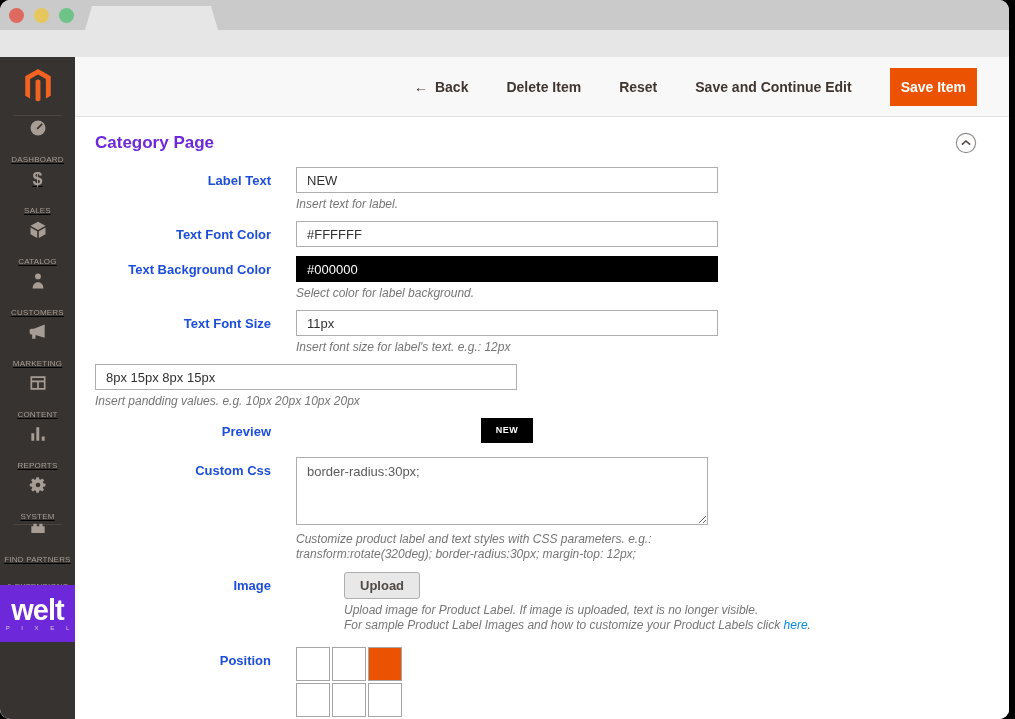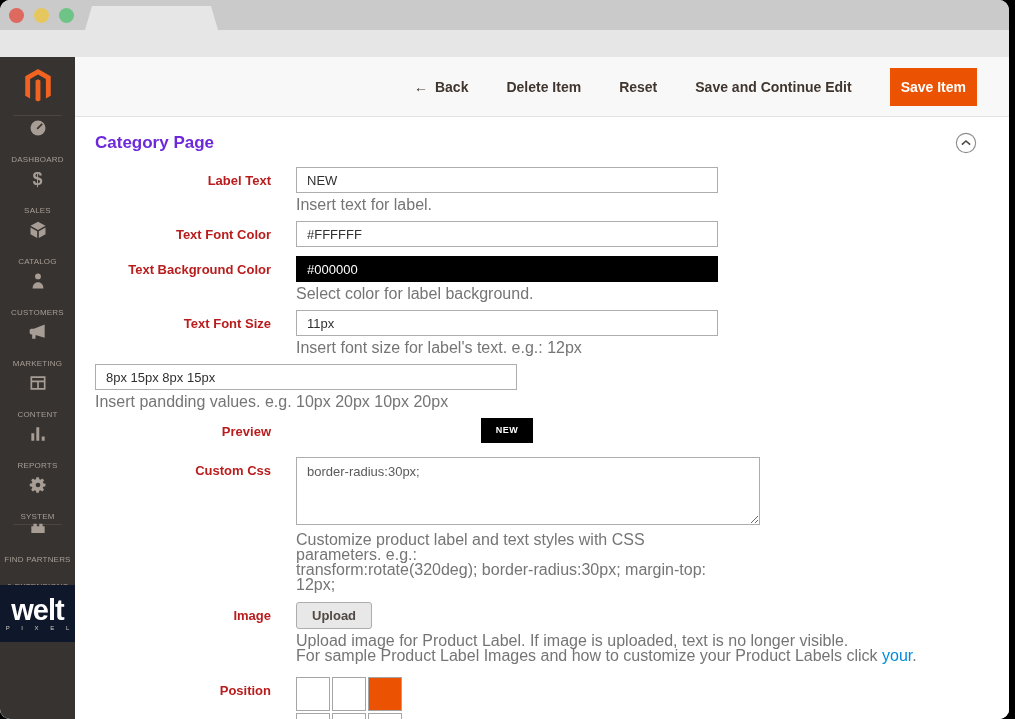--- a/index.html
+++ b/index.html
@@ -18,27 +18,27 @@
          clip-path:polygon(7px 0, calc(100% - 7px) 0, 100% 100%, 0 100%); }
   .navstrip { height:27px; background:#e6e6e6; }
 
   
   .app { display:flex; height:662px; background:#fff; }
 
   
   .sidebar { width:75px; min-width:75px; background:#373330; display:flex; flex-direction:column; align-items:stretch; }
   .m-logo { height:58px; display:flex; align-items:center; justify-content:center; cursor:pointer; }
   .side-sep { border-top:1px solid #4c453f; margin:0 13px; }
-  .menu-item { height:51px; display:flex; flex-direction:column; align-items:center; justify-content:center; gap:17px; cursor:pointer; }
+  .menu-item { height:51px; display:flex; flex-direction:column; align-items:center; justify-content:center; gap:17px; cursor:pointer;text-decoration:underline; }
   .mi-icon { width:20px; height:20px; display:flex; align-items:center; justify-content:center; }
   .mi-icon svg { width:20px; height:20px; fill:#a79d95; }
   .mi-dollar { font-size:18px; font-weight:bold; color:#a79d95; line-height:20px; }
   .mi-label { font-size:8px; color:#a79d95; letter-spacing:.2px; text-align:center; line-height:10px; }
   .partners { height:52px; margin-top:4px; }
-  .weltpixel { margin-top:4px; height:57px; background:#0f172a; display:flex; flex-direction:column;
+  .weltpixel { margin-top:4px; height:57px; background:#6d28d9; display:flex; flex-direction:column;
                align-items:center; justify-content:center; cursor:pointer; }
   .welt-main { color:#fff; font-size:29px; font-weight:bold; letter-spacing:-1px; line-height:28px; }
   .welt-sub  { color:#cfc9c4; font-size:6px; letter-spacing:5px; margin-top:1px; margin-left:5px; }
 
   
   .content { flex:1; display:flex; flex-direction:column; overflow:hidden; background:#fff; }
 
   
   .toolbar { height:60px; min-height:60px; background:#f8f8f8; border-bottom:1px solid #e3e3e3;
              display:flex; align-items:center; justify-content:flex-end; gap:38px; padding-right:32px; }
@@ -47,36 +47,36 @@
   .primary-btn { background:#eb5202; border:1px solid #eb5202; color:#fff; font-family:"Liberation Sans", sans-serif;
                  font-size:14px; font-weight:bold; padding:10px 10px; cursor:pointer; }
 
   
   .form { padding:15px 30px 0 20px; overflow:hidden; position:relative; }
   .form-head { display:flex; align-items:center; justify-content:space-between; margin-bottom:13px; }
   .form-title { font-size:17px; font-weight:bold; color:#6d28d9; }
   .collapse-btn { width:22px; height:22px; cursor:pointer; margin-right:2px; }
   .row { display:flex; margin-bottom:9px; }
   .flabel { width:201px; min-width:201px; text-align:right; padding-right:25px; padding-top:6px;
-            font-size:13px; font-weight:bold; color:#b91c1c; }
+            font-size:13px; font-weight:bold; color:#1d4ed8; }
   .fctrl { width:422px; }
   .tinput { width:422px; height:26px; border:1px solid #adadad; padding:0 10px; font-size:13px;
             color:#303030; font-family:"Liberation Sans", sans-serif; background:#fff; }
   .tinput.swatch-black { background:#000; color:#fff; border-color:#000; }
-  .note { font-size:16px; color:#757575; margin-top:4px; line-height:15px; }
+  .note { font-size:12px; color:#757575; margin-top:4px; line-height:15px;font-style:italic; }
   .preview-wrap { width:422px; display:flex; justify-content:center; }
   .preview-badge { background:#000; color:#fff; font-size:9px; font-weight:bold; letter-spacing:.5px;
                    padding:8px 15px; line-height:9px; }
   .row.preview-row { margin-bottom:14px; margin-top:5px; }
-  .css-area { width:464px; height:68px; border:1px solid #adadad; padding:6px 10px; font-size:13px;
+  .css-area { width:412px; height:68px; border:1px solid #adadad; padding:6px 10px; font-size:13px;
               color:#5a5a5a; font-family:"Liberation Sans", sans-serif; resize:both; line-height:16px; }
   .row.css-row { margin-bottom:10px; }
   .upload-btn { background:#e8e8e8; border:1px solid #adadad; border-radius:3px; font-family:"Liberation Sans", sans-serif;
                 font-size:13px; font-weight:bold; color:#514943; padding:5px 15px; cursor:pointer; }
-  .row.image-row { margin-bottom:14px; }
+  .row.image-row { margin-bottom:14px;gap:48px; }
   .link { color:#008bdb; text-decoration:none; cursor:pointer; }
   .pos-grid { display:grid; grid-template-columns:repeat(3,34px); grid-auto-rows:34px; gap:2px; }
   .pos-cell { background:#fff; border:1px solid #a5a5a5; cursor:pointer; }
   .pos-cell.selected { background:#eb5202; border-color:#a5a5a5; }
 </style>
 </head>
 <body>
 
 <div class="stage">
   <div class="window">
@@ -255,21 +255,21 @@
               <p class="note" style="margin-top:3px">Customize product label and text styles with CSS parameters. e.g.:</p>
               <p class="note" style="margin-top:0">transform:rotate(320deg); border-radius:30px; margin-top: 12px;</p>
             </div>
           </div>
 
           <div class="row image-row">
             <label class="flabel">Image</label>
             <div class="fctrl" style="width:640px">
               <button class="upload-btn">Upload</button>
               <p class="note">Upload image for Product Label. If image is uploaded, text is no longer visible.</p>
-              <p class="note" style="margin-top:0"><span>For sample Product Label Images and how to customize your Product Labels click </span><a class="link">your</a><span>.</span></p>
+              <p class="note" style="margin-top:0"><span>For sample Product Label Images and how to customize your Product Labels click </span><a class="link">here</a><span>.</span></p>
             </div>
           </div>
 
           <div class="row">
             <label class="flabel">Position</label>
             <div class="fctrl">
               <div class="pos-grid">
                 <div class="pos-cell"></div>
                 <div class="pos-cell"></div>
                 <div class="pos-cell selected"></div>

